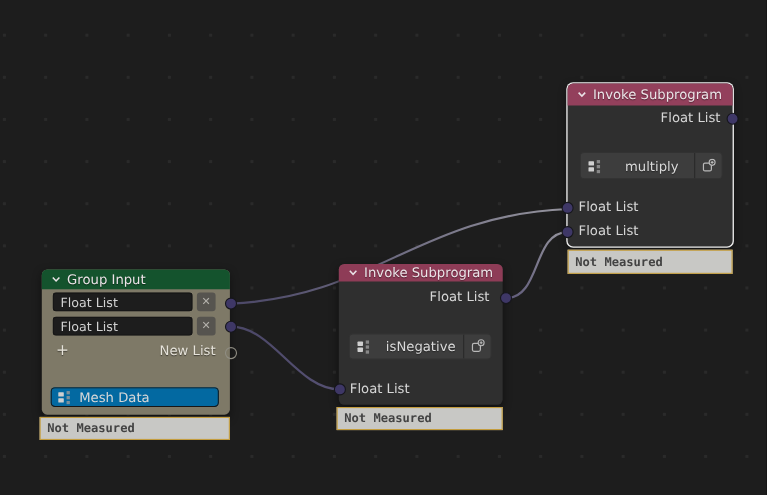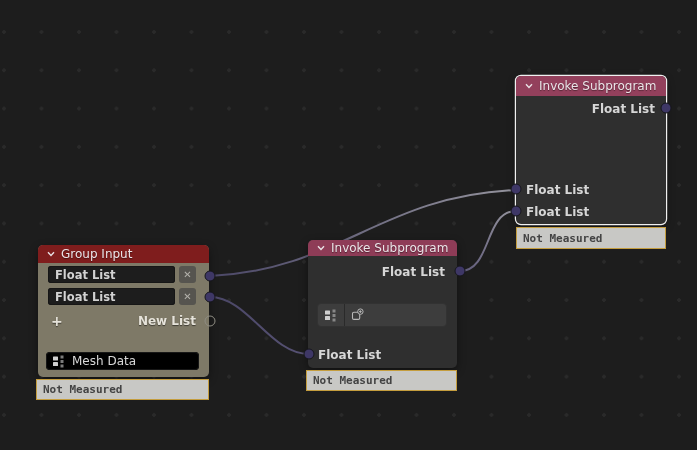--- a/index.html
+++ b/index.html
@@ -24,21 +24,21 @@
   .node.selected{box-shadow:0 0 0 1.2px #f0f0f0,0 3px 8px rgba(0,0,0,.4);}
   .node-header{
     position:absolute;left:0;top:0;right:0;
     border-radius:5px 5px 0 0;
     display:flex;align-items:center;
     color:#ece4e8;
     text-shadow:0 1px 1px rgba(0,0,0,.45);
     white-space:nowrap;
   }
   .chev{margin:0 5px 0 8px;display:inline-flex;flex:0 0 auto;}
-  .row{position:absolute;display:flex;align-items:flex-end;white-space:nowrap;font-weight:bold;}
+  .row{position:absolute;display:flex;align-items:flex-start;white-space:nowrap;}
   .row.right{justify-content:flex-end;}
   .socket{
     position:absolute;z-index:3;
     width:9px;height:9px;border-radius:50%;
     background:#3e3766;
     border:1px solid #16161c;
     box-sizing:content-box;
     transform:translate(-50%,-50%);
   }
   .socket.open{background:transparent;border:1.3px solid #8f8d83;}
@@ -59,21 +59,21 @@
     box-shadow:inset 0 0 0 1px #161616;
   }
   .xbtn{
     background:#56544f;border-radius:3px;
     display:flex;align-items:center;justify-content:center;
     color:#b4b2ac;font-size:10px;line-height:1;
     text-shadow:none;
   }
   .dark-btn{
     position:absolute;display:flex;align-items:center;
-    background:#000000;border-radius:4px;color:#d8d8d8;
+    background:#0369a1;border-radius:4px;color:#d8d8d8;
     box-shadow:inset 0 0 0 1px #171717;
   }
   .dark-btn .ico{flex:0 0 26px;display:flex;align-items:center;justify-content:center;}
   .footer{
     position:absolute;z-index:2;
     background:#c8c8c5;border:1px solid #c49d3e;
     box-sizing:border-box;
     font-family:"DejaVu Sans Mono","Liberation Mono",monospace;
     font-size:11px;color:#434343;
     display:flex;align-items:center;padding-left:6px;
@@ -101,21 +101,21 @@
         <stop offset="0" stop-color="#4b4767"></stop>
           <stop offset="1" stop-color="#565173"></stop>
       </linearGradient>
     </defs>
     <path d="M210,276 C340,270 380,196 516,190" fill="none" stroke="url(#gradLong)" stroke-width="2"></path>
     <path d="M210,297 C248,297 270,354 309,354" fill="none" stroke="url(#gradDown)" stroke-width="2"></path>
     <path d="M460,271 C492,271 484,211 516,211" fill="none" stroke="url(#gradShort)" stroke-width="2"></path>
   </svg>
 
   <div class="node" style="left:38px;top:245px;width:171px;height:132px;background:#7e7967;">
-    <div class="node-header" style="height:18px;background:#7f1d1d;font-size:12px;">
+    <div class="node-header" style="height:18px;background:#14532d;font-size:12px;">
       <span class="chev">
         <svg width="10" height="10" viewBox="0 0 10 10">
             <path d="M2 3.2 L5 6.4 L8 3.2" fill="none" stroke="#e9e2e6" stroke-width="1.4"></path>
           </svg>
       </span>
       <span>Group Input</span>
     </div>
 
     <div class="row" style="left:10px;top:21px;width:148px;height:17px;">
       <div class="field" style="width:126px;height:17px;font-size:11.5px;">
@@ -177,20 +177,21 @@
     <div class="widget-btn" style="left:9px;top:63px;width:130px;height:24px;font-size:12px;">
       <span class="ico">
         <svg width="14" height="14" viewBox="0 0 14 14">
           <rect x="1" y="2.5" width="5" height="4" rx="0.6" fill="#cfcfcf"></rect>
           <rect x="1" y="8" width="5" height="4" rx="0.6" fill="#cfcfcf"></rect>
           <rect x="8.5" y="1.5" width="3" height="3" fill="#9a9a9a" opacity="0.8"></rect>
           <rect x="8.5" y="6" width="3" height="3" fill="#9a9a9a" opacity="0.8"></rect>
           <rect x="8.5" y="10.5" width="3" height="3" fill="#9a9a9a" opacity="0.8"></rect>
         </svg>
       </span>
+      <span class="lbl">isNegative</span>
       <span class="divider"></span>
       <span class="sub">
         <svg width="14" height="14" viewBox="0 0 14 14">
           <rect x="2.5" y="4.2" width="7.2" height="7.2" rx="1.4" fill="none" stroke="#b8b8b8" stroke-width="1.1"></rect>
           <circle cx="10.4" cy="3.6" r="2.7" fill="#3d3d3d" stroke="#b8b8b8" stroke-width="1"></circle>
           <path d="M10.4 2.3 v2.6 M9.1 3.6 h2.6" stroke="#b8b8b8" stroke-width="1"></path>
         </svg>
       </span>
     </div>
 
@@ -211,20 +212,40 @@
             <path d="M2 3.2 L5 6.4 L8 3.2" fill="none" stroke="#e9e2e6" stroke-width="1.4"></path>
           </svg>
       </span>
       <span>Invoke Subprogram</span>
     </div>
 
     <div class="row right" style="left:0;top:24px;width:139px;height:16px;">
       <span>Float List</span>
     </div>
 
+    <div class="widget-btn" style="left:11px;top:62px;width:130px;height:25px;font-size:12px;">
+      <span class="ico">
+        <svg width="14" height="14" viewBox="0 0 14 14">
+          <rect x="1" y="2.5" width="5" height="4" rx="0.6" fill="#cfcfcf"></rect>
+          <rect x="1" y="8" width="5" height="4" rx="0.6" fill="#cfcfcf"></rect>
+          <rect x="8.5" y="1.5" width="3" height="3" fill="#9a9a9a" opacity="0.8"></rect>
+          <rect x="8.5" y="6" width="3" height="3" fill="#9a9a9a" opacity="0.8"></rect>
+          <rect x="8.5" y="10.5" width="3" height="3" fill="#9a9a9a" opacity="0.8"></rect>
+        </svg>
+      </span>
+      <span class="lbl">multiply</span>
+      <span class="divider"></span>
+      <span class="sub">
+        <svg width="14" height="14" viewBox="0 0 14 14">
+          <rect x="2.5" y="4.2" width="7.2" height="7.2" rx="1.4" fill="none" stroke="#b8b8b8" stroke-width="1.1"></rect>
+          <circle cx="10.4" cy="3.6" r="2.7" fill="#3d3d3d" stroke="#b8b8b8" stroke-width="1"></circle>
+          <path d="M10.4 2.3 v2.6 M9.1 3.6 h2.6" stroke="#b8b8b8" stroke-width="1"></path>
+        </svg>
+      </span>
+    </div>
 
     <div class="row" style="left:10px;top:105px;width:130px;height:16px;">
       <span>Float List</span>
     </div>
     <div class="row" style="left:10px;top:127px;width:130px;height:16px;">
       <span>Float List</span>
     </div>
   </div>
   <div class="footer" style="left:516px;top:227px;width:150px;height:22px;">
     <span>Not Measured</span>

